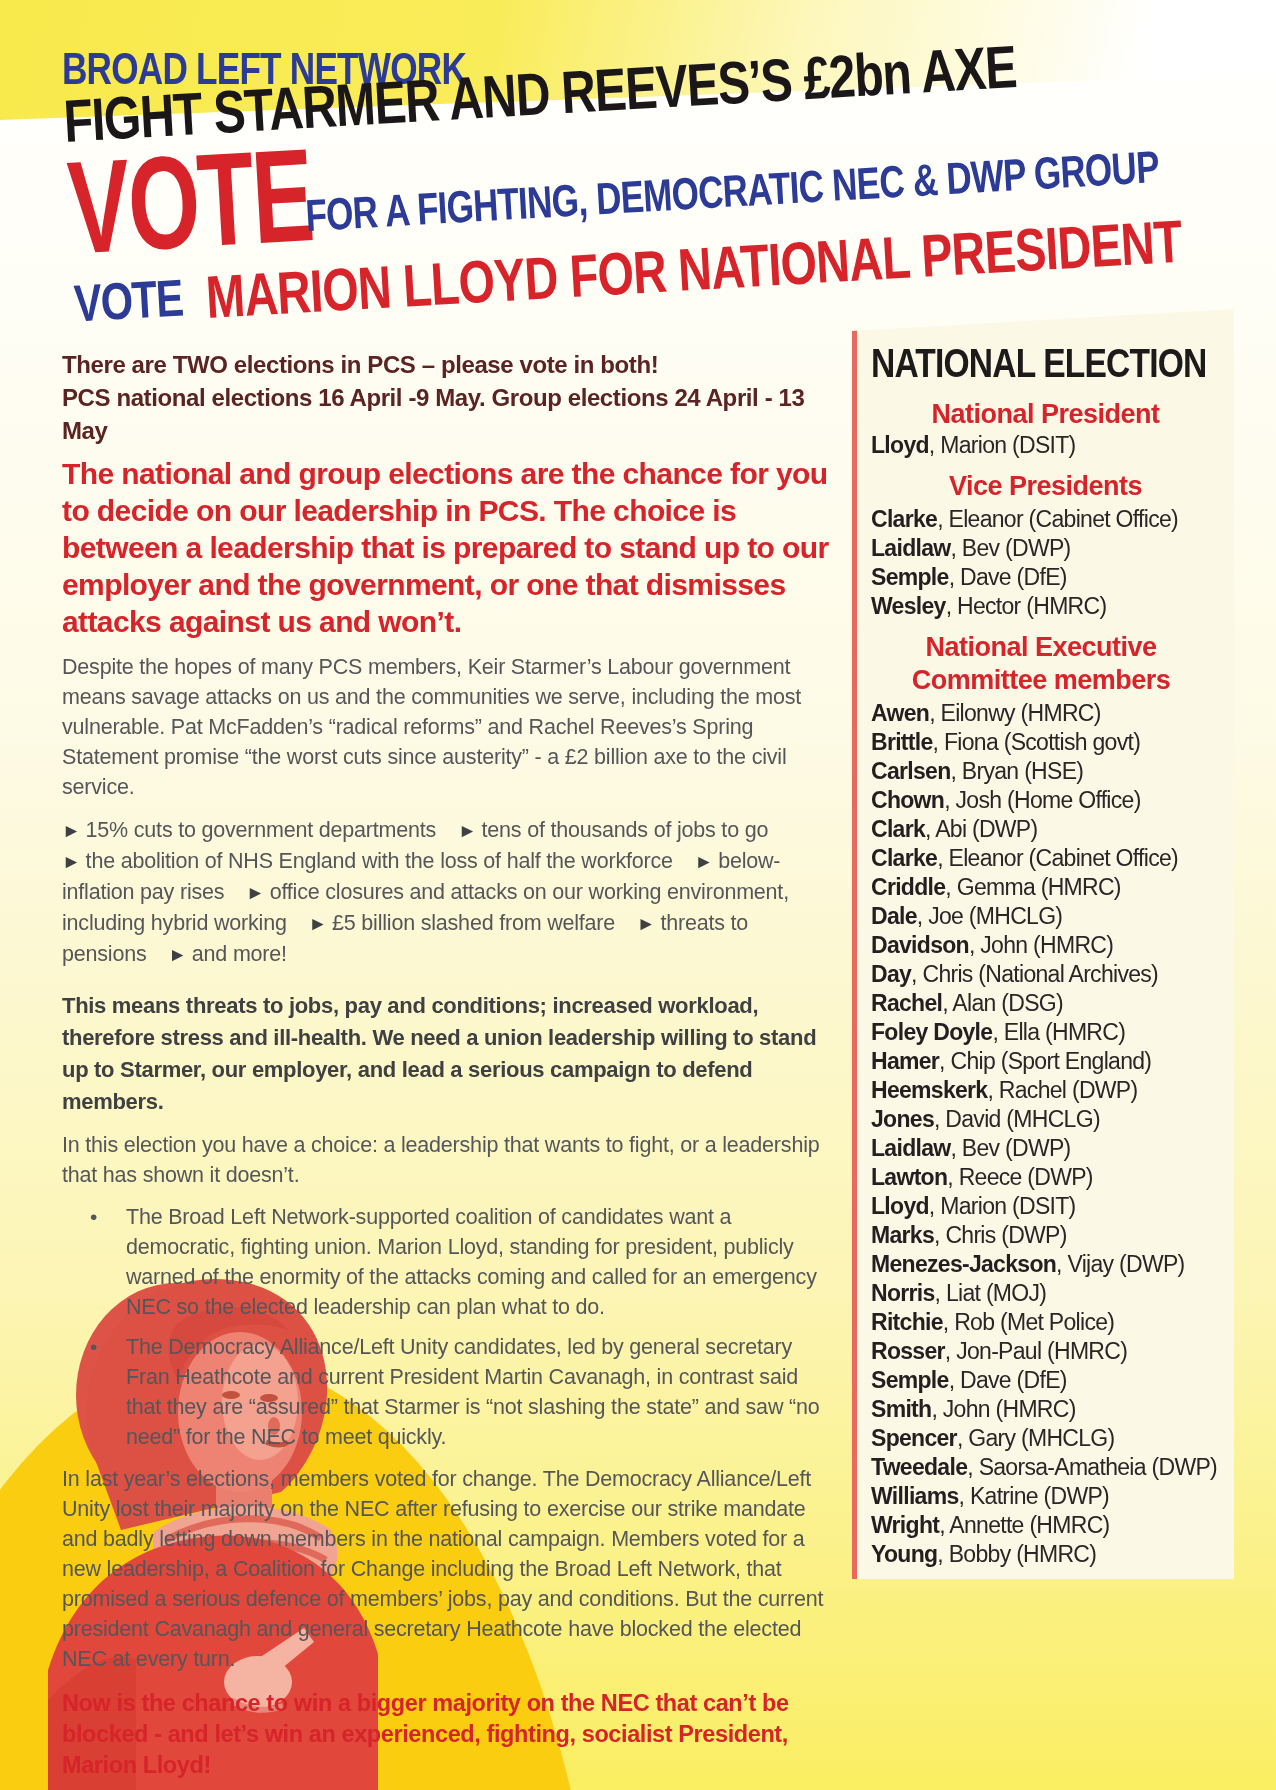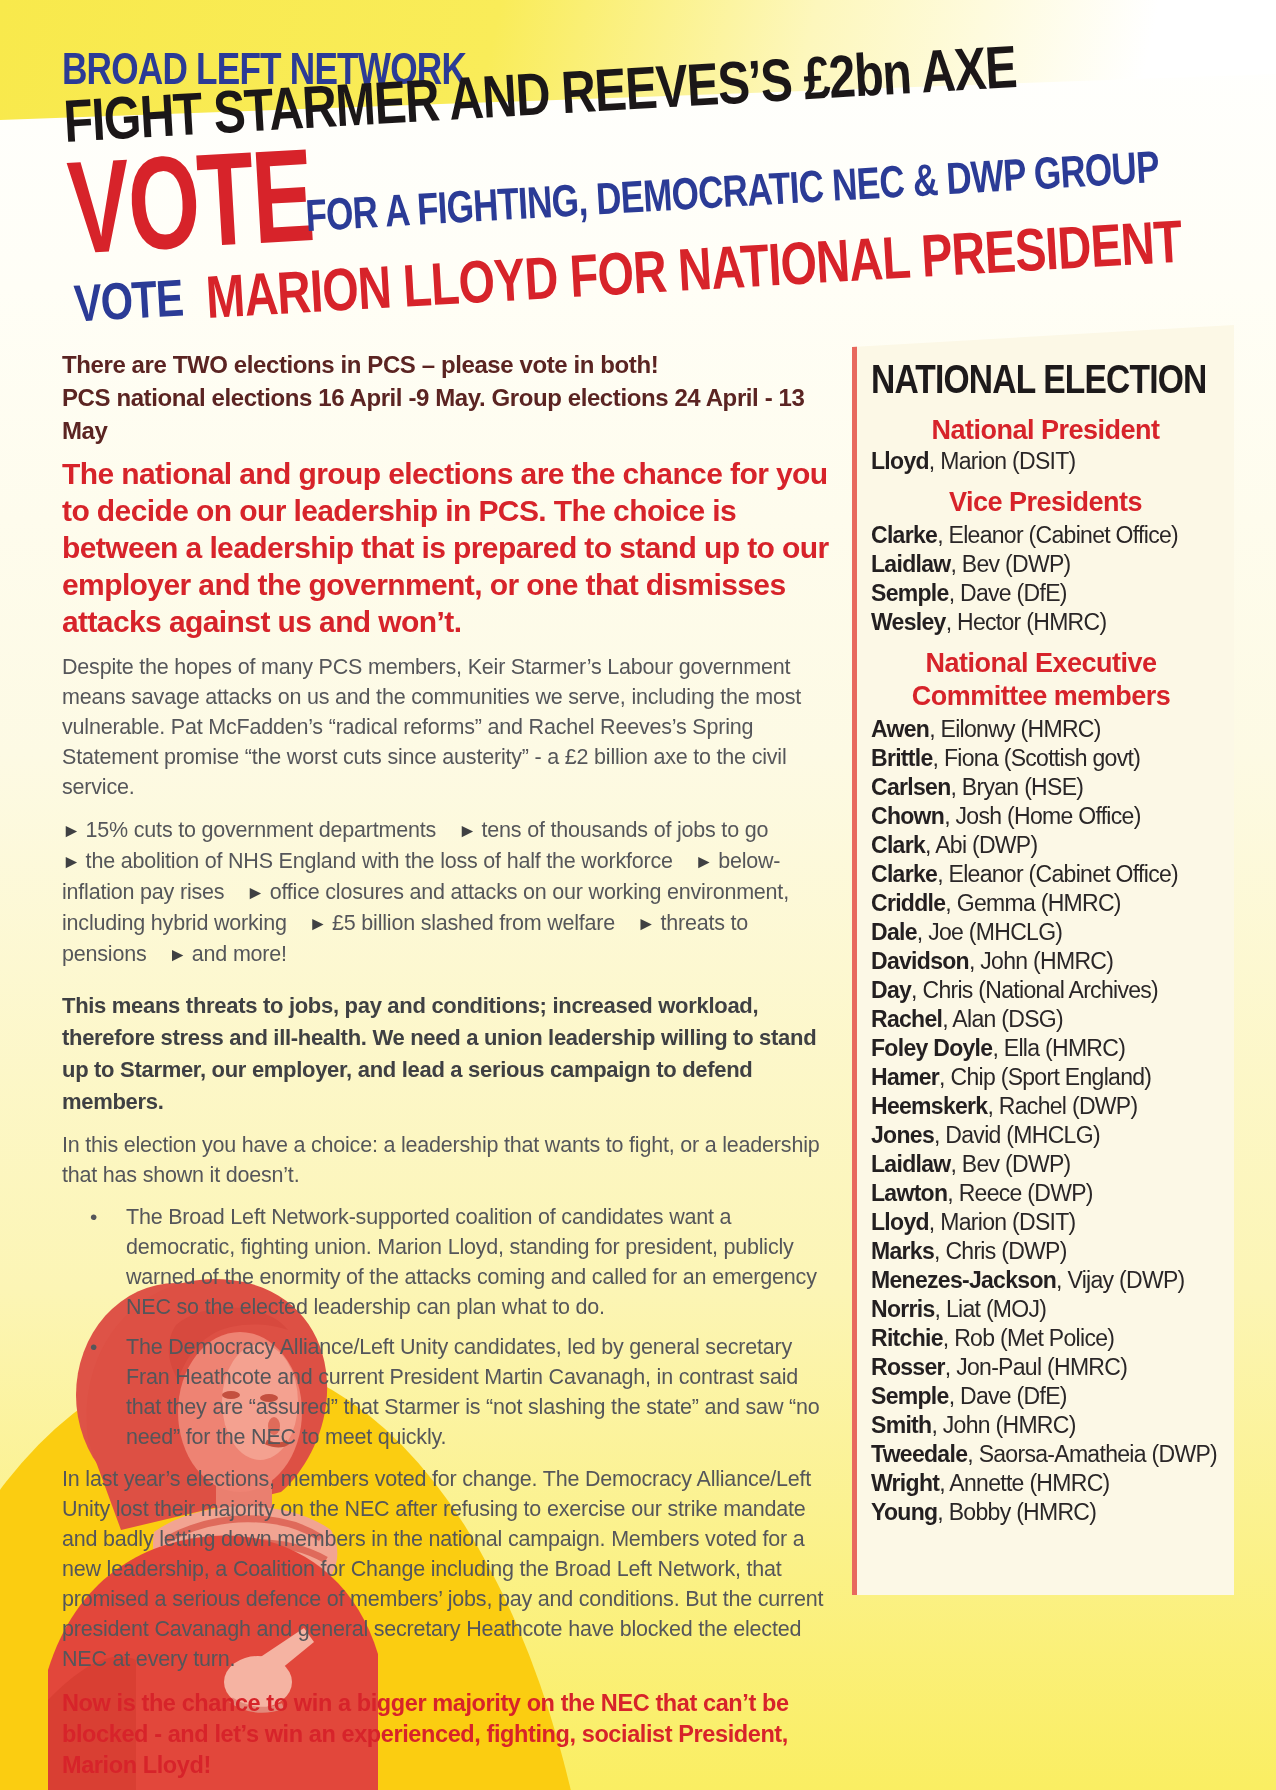--- a/index.html
+++ b/index.html
@@ -43,21 +43,21 @@
   .bullet-row { display:flex; margin-bottom:10px; }
   .bullet-dot { flex:0 0 36px; padding-left:28px; box-sizing:content-box; color:#55565a; font-size:21px; line-height:30px; }
   .bullet-text { flex:1; font-size:21.5px; line-height:30px; color:#55565a; letter-spacing:-0.2px; }
   .nowred { margin-top:14px; font-size:23.5px; line-height:31px; font-weight:bold; color:#d7232a; letter-spacing:-0.4px; }
   .demands { margin-top:16px; margin-left:248px; width:470px; }
   .demand-row { display:flex; margin-bottom:1px; }
   .demand-dot { flex:0 0 34px; color:#27597c; font-size:19px; line-height:27px; }
   .demand-text { flex:1; font-size:19.5px; line-height:27px; font-weight:bold; color:#27597c; letter-spacing:-0.3px; }
   
   .panel {
-    position:absolute; left:852px; top:319px; width:382px; height:1276px; z-index:2;
+    position:absolute; left:852px; top:303px; width:382px; height:1276px; z-index:2;
     background:#fcf8e6; border-left:5px solid #e8695e;
     clip-path:polygon(0 28px, 100% 6px, 100% 100%, 0 100%);
     padding:38px 14px 0 14px; box-sizing:border-box;
   }
   .panel-title { font-size:40px; font-weight:bold; color:#1d1a1b; transform:scaleX(.84); transform-origin:0 0; white-space:nowrap; letter-spacing:-1px; }
   .sect { font-size:27px; font-weight:bold; color:#d7232a; letter-spacing:-0.5px; line-height:33px;text-align:center; }
   .sect.mt { margin-top:10px; }
   .np-sect { margin-top:12px; }
   .nameline { font-size:23px; line-height:29px; color:#2a2627; letter-spacing:-0.7px; white-space:nowrap; }
   .nameline b { font-weight:bold; color:#231f20; }
@@ -239,23 +239,25 @@
         <div class="nameline"><b>Norris</b><span>, Liat (MOJ)</span></div>
 
         <div class="nameline"><b>Ritchie</b><span>, Rob (Met Police)</span></div>
 
         <div class="nameline"><b>Rosser</b><span>, Jon-Paul (HMRC)</span></div>
 
         <div class="nameline"><b>Semple</b><span>, Dave (DfE)</span></div>
 
         <div class="nameline"><b>Smith</b><span>, John (HMRC)</span></div>
 
+        <div class="nameline"><b>Spencer</b><span>, Gary (MHCLG)</span></div>
 
         <div class="nameline"><b>Tweedale</b><span>, Saorsa-Amatheia (DWP)</span></div>
 
+        <div class="nameline"><b>Williams</b><span>, Katrine (DWP)</span></div>
 
         <div class="nameline"><b>Wright</b><span>, Annette (HMRC)</span></div>
 
         <div class="nameline"><b>Young</b><span>, Bobby (HMRC)</span></div>
       </div>
   </div>
 
 </div>
 
 </body></html>

